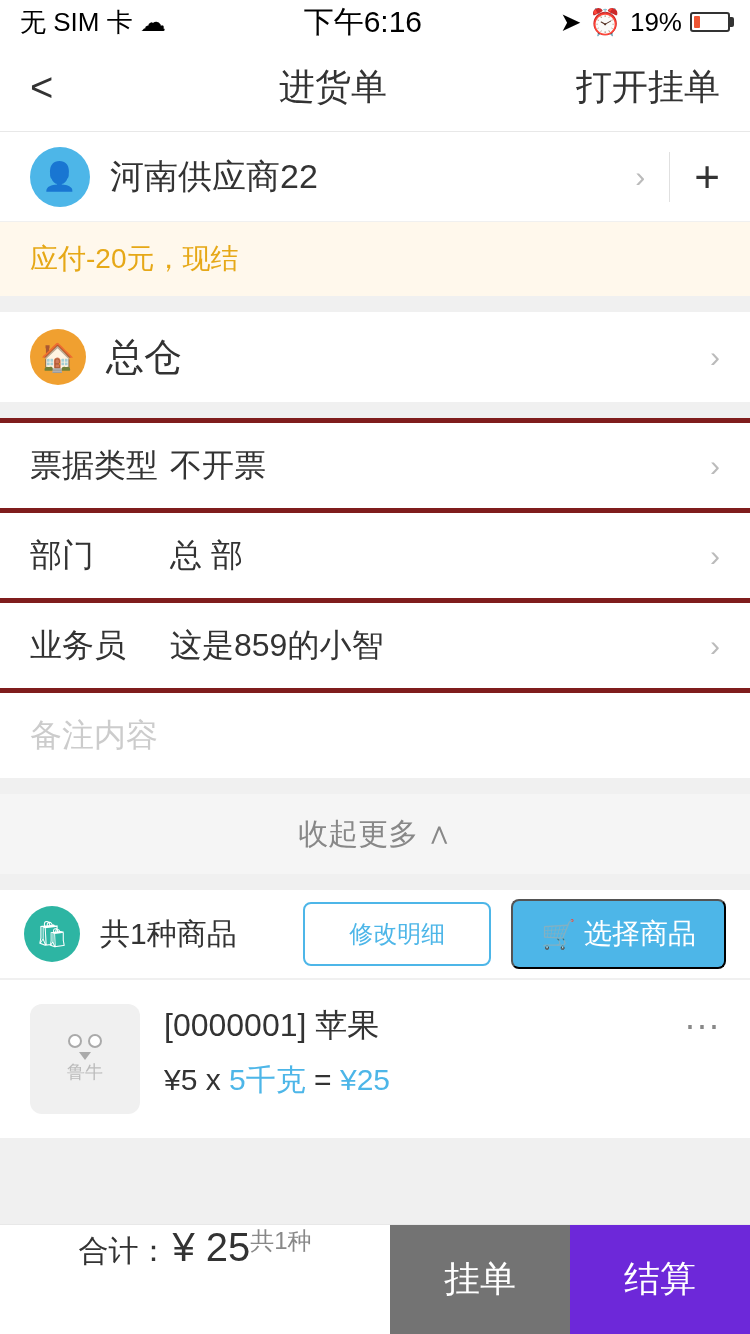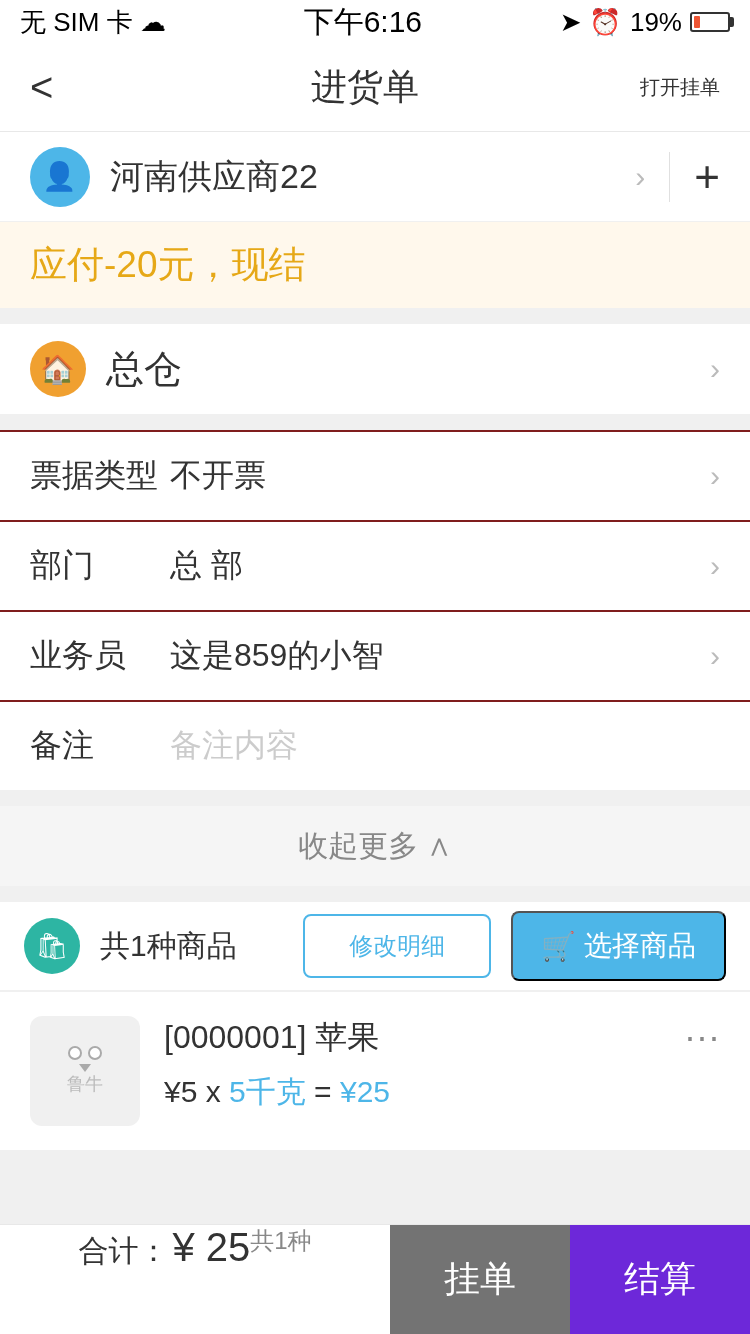--- a/index.html
+++ b/index.html
@@ -43,21 +43,21 @@
       background: #fff;
       height: 88px;
       display: flex;
       align-items: center;
       justify-content: space-between;
       padding: 0 30px;
       border-bottom: 1px solid #e8e8e8;
     }
     .nav-back { font-size: 40px; color: #333; width: 60px; }
     .nav-title { font-size: 36px; font-weight: 500; color: #333; }
-    .nav-right { font-size: 20px; color: #333; }
+    .nav-right { font-size: 36px; color: #333; }
 
     
     .content { background: #f0f0f0; }
 
     
     .card {
       background: #fff;
       margin-bottom: 16px;
     }
 
@@ -84,21 +84,21 @@
     }
     .divider-v {
       width: 1px; height: 50px; background: #e0e0e0; margin: 0 24px;
     }
     .add-btn { font-size: 44px; color: #333; line-height: 1; }
 
     
     .notice-bar {
       background: #fff8ec;
       padding: 18px 30px;
-      font-size: 37px;
+      font-size: 28px;
       color: #e6a817;
     }
 
     
     .warehouse-row {
       display: flex;
       align-items: center;
       padding: 0 30px;
       height: 90px;
     }
@@ -112,21 +112,21 @@
       flex-shrink: 0;
     }
     .warehouse-name { flex: 1; font-size: 38px; color: #333; }
 
     
     .form-row {
       display: flex;
       align-items: center;
       padding: 0 30px;
       height: 90px;
-      border-top: 2px solid #7f1d1d;
+      border-top: 5px solid #7f1d1d;
     }
     .form-label {
       font-size: 32px;
       color: #333;
       width: 140px;
       flex-shrink: 0;
     }
     .form-value {
       flex: 1;
       font-size: 32px;
@@ -324,21 +324,20 @@
       <span class="form-label">部门</span>
       <span class="form-value">总 部</span>
       <span class="chevron-right">›</span>
     </div>
     <div class="form-row">
       <span class="form-label">业务员</span>
       <span class="form-value">这是859的小智</span>
       <span class="chevron-right">›</span>
     </div>
     <div class="form-row">
-      <span class="form-label">备注</span>
       <span class="form-placeholder">备注内容</span>
     </div>
   </div>
 
   <div class="collapse-bar">
     <span>收起更多 ∧</span>
   </div>
 
   <div class="product-header">
     <div class="product-cart-icon">

